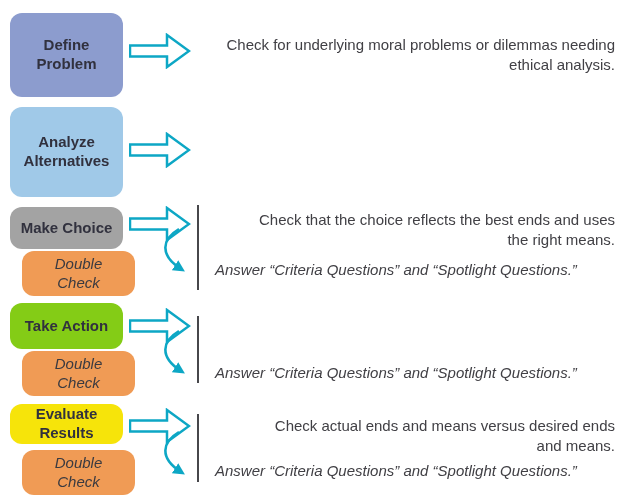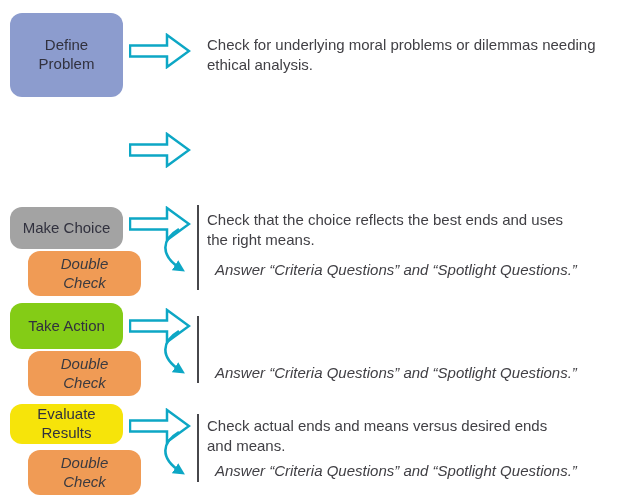--- a/index.html
+++ b/index.html
@@ -4,67 +4,71 @@
 <style>
   html,body{margin:0;padding:0;background:#ffffff;}
   .canvas{
     position:relative;width:624px;height:504px;background:#ffffff;
     font-family:"Liberation Sans", sans-serif;overflow:hidden;
   }
   
   .stepbox{
     position:absolute;left:10px;width:113px;border-radius:12px;
     display:flex;align-items:center;justify-content:center;text-align:center;
-    font-weight:normal;font-size:15px;line-height:1.25;color:#31313E;
+    font-weight:bold;font-size:15px;line-height:1.25;color:#31313E;
     white-space:pre-line;box-sizing:border-box;padding:2px 6px;
   }
   .b1{top:13px;height:84px;background:#8C9CCE;}
   .b2{top:107px;height:90px;background:#A0C9E8;}
   .b3{top:207px;height:42px;background:#a3a3a3;}
   .b4{top:303px;height:46px;background:#84cc16;}
   .b5{top:404px;height:40px;background:#F6E40A;}
   
   .dcbox{
-    position:absolute;left:28px;width:113px;border-radius:12px;
+    position:absolute;left:22px;width:113px;border-radius:12px;
     display:flex;align-items:center;justify-content:center;text-align:center;
     font-style:italic;font-weight:normal;font-size:15px;line-height:1.25;
     color:#3A3A40;background:#F09B55;white-space:pre-line;
   }
   .dc1{top:251px;height:45px;}
   .dc2{top:351px;height:45px;}
   .dc3{top:450px;height:45px;}
   
   .arrow{position:absolute;left:129px;width:62px;height:36px;}
   .a1{top:33px}.a2{top:132px}.a3{top:206px}.a4{top:308px}.a5{top:408px}
   
   .curve{position:absolute;left:158px;width:40px;height:50px;}
   .c3{top:227px}.c4{top:329px}.c5{top:430px}
   
   .vline{position:absolute;left:197px;width:2px;background:#47474B;}
   .l3{top:205px;height:85px}.l4{top:316px;height:67px}.l5{top:414px;height:68px}
   
   .desc{
     position:absolute;left:207px;width:408px;font-size:15px;line-height:20px;
-    color:#414045;white-space:pre-line;
+    color:#414045;white-space:pre-line;text-align:right;
   }
   .t1{top:35px}.t2{top:132px}.t3{top:210px}.t4{top:318px}.t5{top:416px}
   .ans{
     position:absolute;left:207px;width:408px;font-size:15px;line-height:19px;
     font-style:italic;color:#414045;margin-left:8px;
   }
   .ans3{top:260px}.ans4{top:363px}.ans5{top:461px}
 </style>
 </head>
 <body>
 
 <div class="canvas">
 
   <div class="stepbox b1">
     <span>Define
 Problem</span>
+  </div>
+  <div class="stepbox b2">
+    <span>Analyze
+Alternatives</span>
   </div>
   <div class="stepbox b3">
     <span>Make Choice</span>
   </div>
   <div class="stepbox b4">
     <span>Take Action</span>
   </div>
   <div class="stepbox b5">
     <span>Evaluate
 Results</span>

